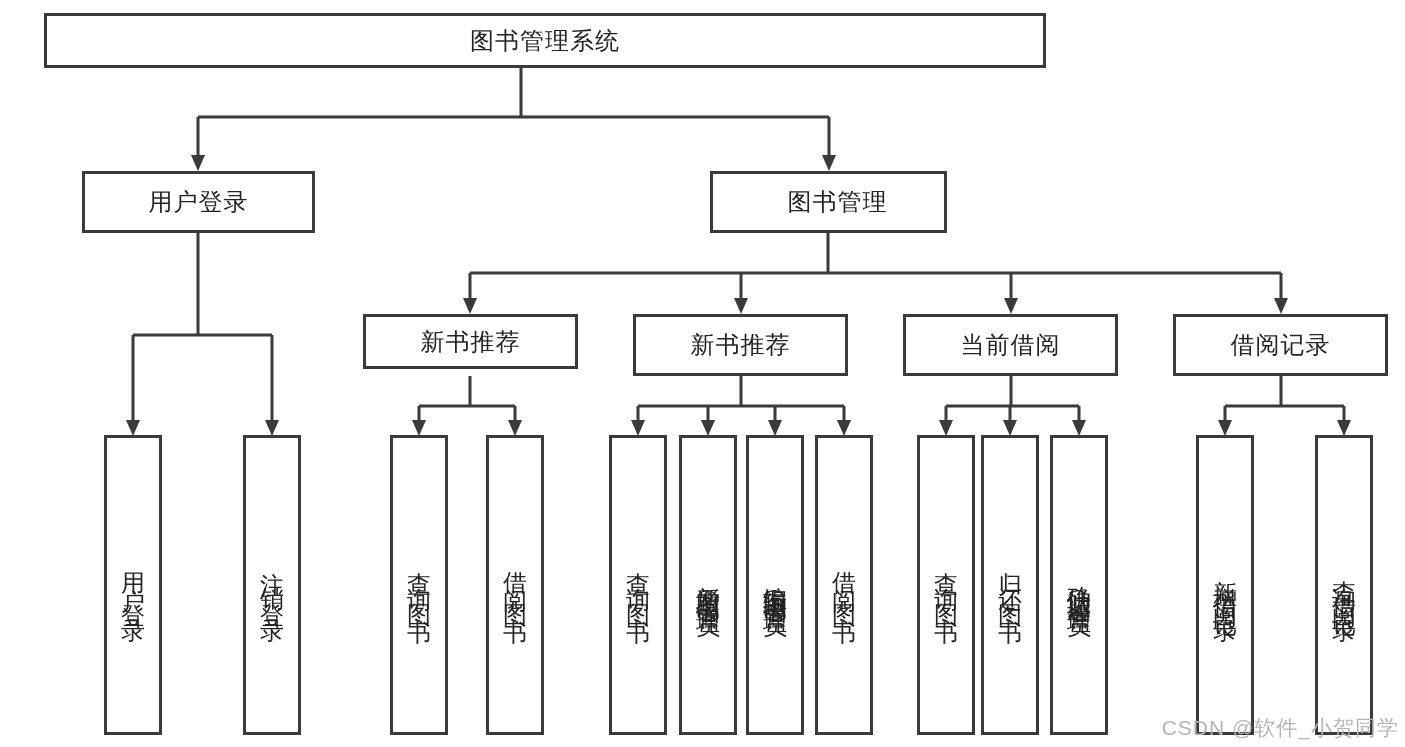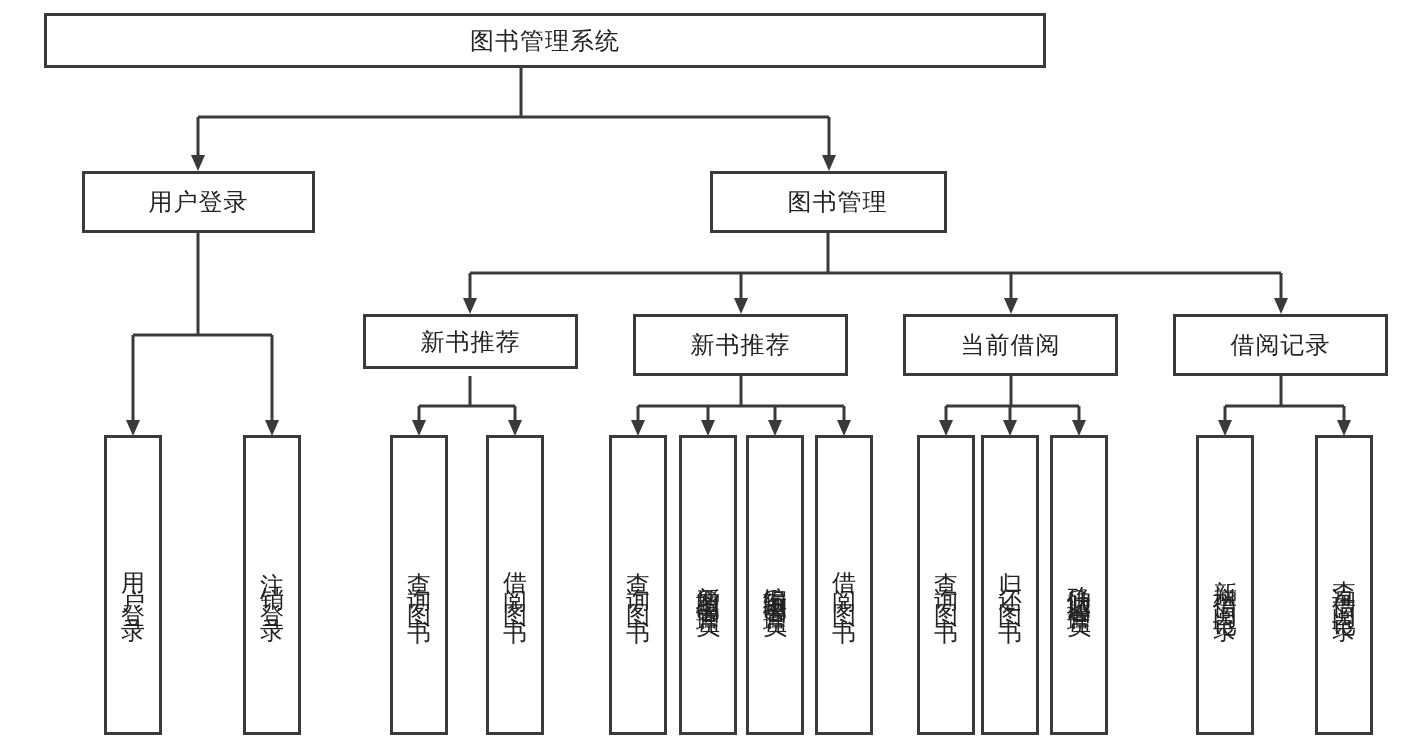--- a/index.html
+++ b/index.html
@@ -157,14 +157,15 @@
     <path d="M1011 376 V406 M946 406 H1079 M946 406 V420 M1010 406 V420 M1079 406 V420"></path>
     <polygon points="939,420 953,420 946,436"></polygon>
     <polygon points="1003,420 1017,420 1010,436"></polygon>
     <polygon points="1072,420 1086,420 1079,436"></polygon>
 
     <path d="M1281 376 V406 M1225 406 H1344 M1225 406 V420 M1344 406 V420"></path>
     <polygon points="1218,420 1232,420 1225,436"></polygon>
     <polygon points="1337,420 1351,420 1344,436"></polygon>
   </svg>
 
+  <div class="watermark">CSDN @软件_小贺同学</div>
 
 </div>
 
 </body></html>

